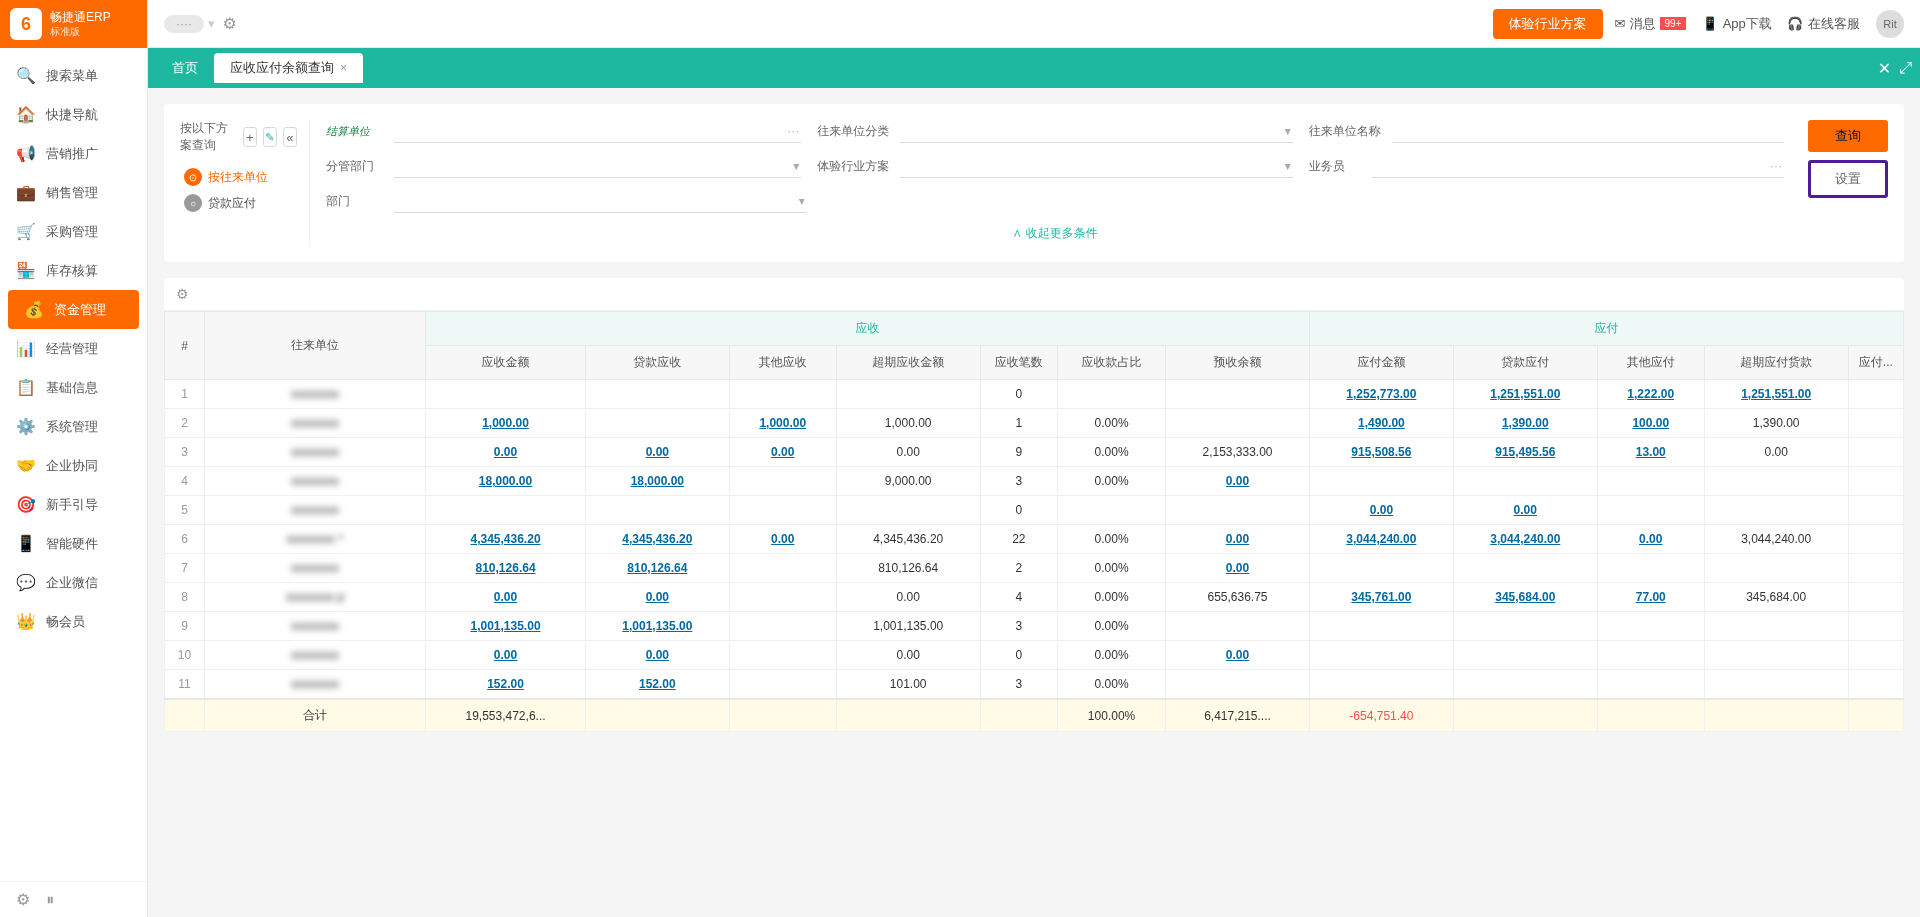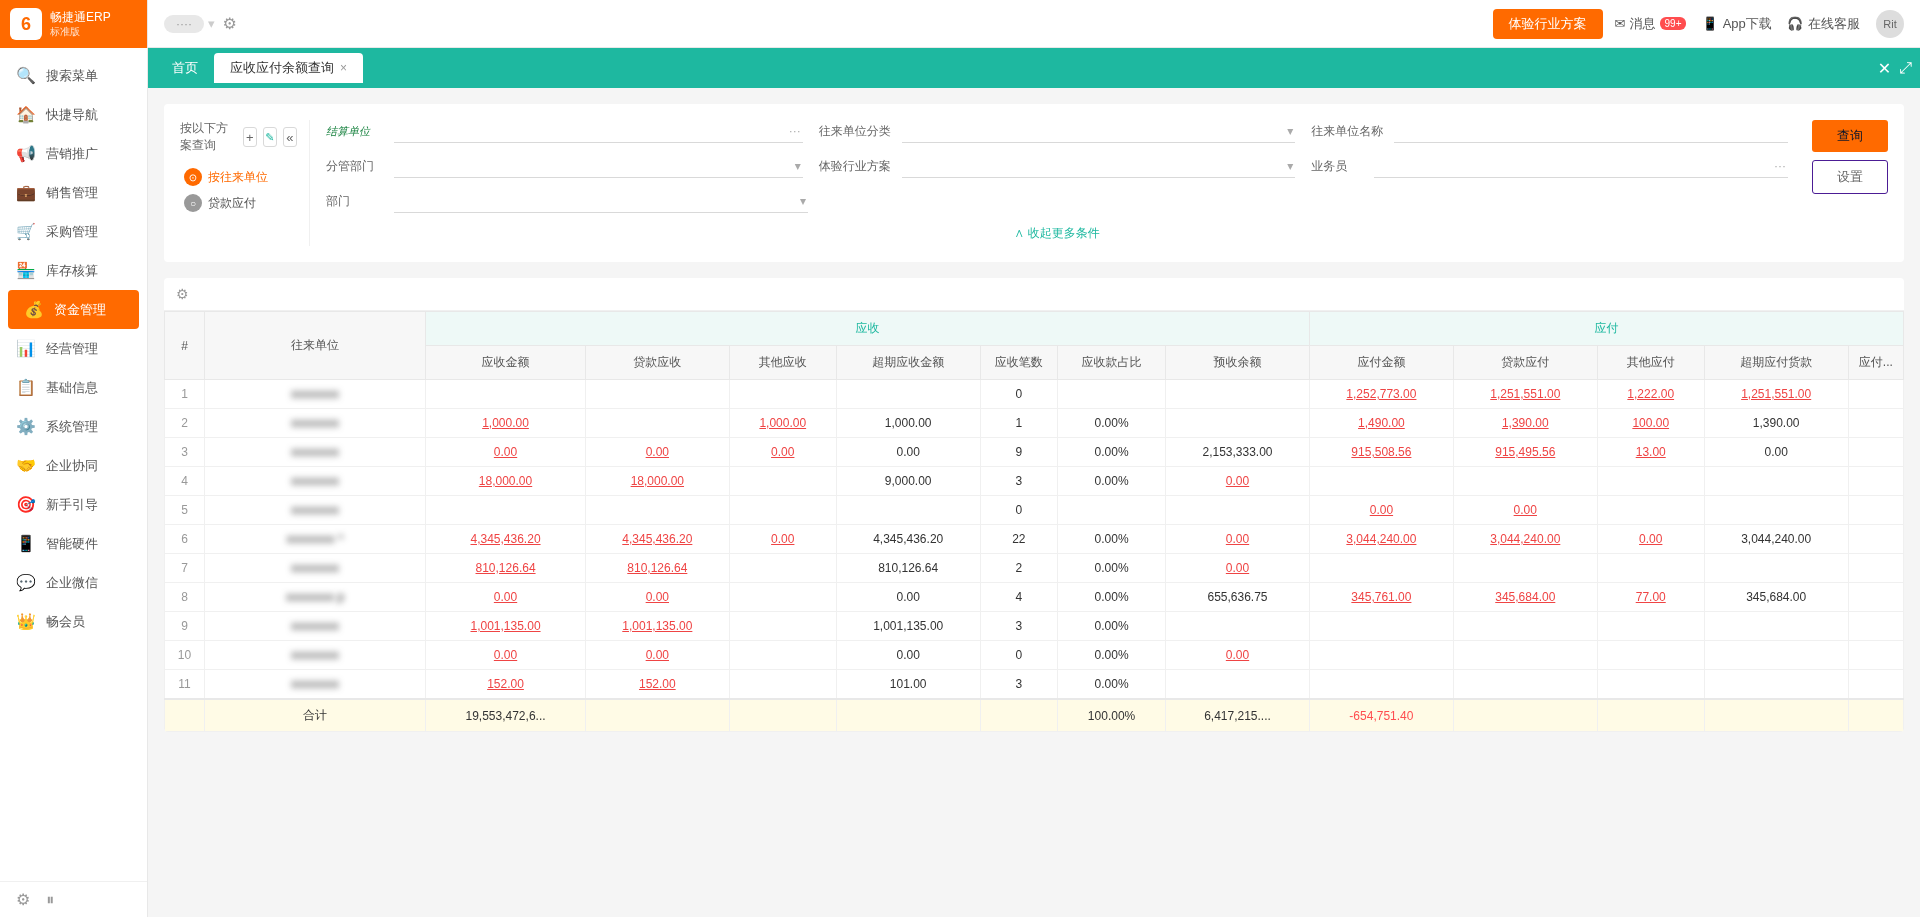--- a/index.html
+++ b/index.html
@@ -26,21 +26,21 @@
     
     
     .top-nav { height: 48px; background: #fff; display: flex; align-items: center; padding: 0 16px; border-bottom: 1px solid #e8e8e8; gap: 12px; }
     .top-nav-breadcrumb { display: flex; align-items: center; gap: 8px; flex: 1; }
     .nav-path { color: #999; font-size: 13px; display: flex; align-items: center; gap: 4px; }
     .nav-path-arrow { color: #ccc; }
     .nav-settings-icon { color: #999; font-size: 16px; cursor: pointer; }
     .nav-promo-btn { background: #ff6a00; color: #fff; border: none; border-radius: 4px; padding: 6px 16px; font-size: 13px; cursor: pointer; }
     .nav-right { display: flex; align-items: center; gap: 16px; margin-left: auto; }
     .nav-right-item { display: flex; align-items: center; gap: 4px; color: #555; cursor: pointer; font-size: 13px; }
-    .nav-badge { background: #ff4d4f; color: #fff; border-radius: 6px; font-size: 10px; padding: 1px 5px; }
+    .nav-badge { background: #ff4d4f; color: #fff; border-radius: 0; font-size: 10px; padding: 1px 5px; }
     .nav-avatar { width: 28px; height: 28px; background: #ddd; border-radius: 50%; display: flex; align-items: center; justify-content: center; font-size: 11px; color: #666; }
     
     
     .tab-bar { background: #1eb8a0; display: flex; align-items: center; height: 40px; padding: 0 8px; }
     .tab-item { display: flex; align-items: center; gap: 6px; padding: 6px 16px; border-radius: 4px 4px 0 0; cursor: pointer; font-size: 13px; color: rgba(255,255,255,0.8); }
     .tab-item.active { background: #fff; color: #333; }
     .tab-item.home { color: #fff; }
     .tab-close { font-size: 12px; color: #999; cursor: pointer; }
     .tab-window-controls { margin-left: auto; display: flex; gap: 8px; color: #fff; }
     .tab-window-btn { cursor: pointer; font-size: 16px; }
@@ -50,32 +50,32 @@
     
     
     .page-header { display: flex; align-items: center; justify-content: space-between; margin-bottom: 16px; }
     .page-title { font-size: 18px; font-weight: 600; color: #333; }
     .page-actions { display: flex; gap: 8px; }
     .action-btn { display: flex; align-items: center; gap: 4px; color: #1eb8a0; font-size: 13px; cursor: pointer; background: none; border: none; }
     
     
     .search-panel { background: #fff; border-radius: 4px; padding: 16px; margin-bottom: 16px; }
     .btn-query { background: #ff6a00; color: #0f172a; border: none; border-radius: 3px; padding: 7px 24px; font-size: 13px; cursor: pointer; }
-    .btn-set { background: #fff; color: #666; border: 1px solid #4c1d95; border-radius: 3px; padding: 7px 24px; font-size: 13px; cursor: pointer; }
+    .btn-set { background: #fff; color: #666; border: 3px solid #4c1d95; border-radius: 3px; padding: 7px 24px; font-size: 13px; cursor: pointer; }
     
     
     .data-table-container { background: #fff; border-radius: 4px; overflow: hidden; }
     .table-settings-row { display: flex; align-items: center; padding: 8px 12px; border-bottom: 1px solid #f0f0f0; }
     .table-settings-icon { color: #999; font-size: 14px; cursor: pointer; }
     
     table { width: 100%; border-collapse: collapse; font-size: 12px; }
     thead th { background: #f7f7f7; padding: 8px 0; text-align: center; border: 1px solid #e8e8e8; color: #555; font-weight: normal; white-space: nowrap; }
     thead th.group-header { background: #eef9f7; color: #1eb8a0; font-weight: 500; }
     tbody td { padding: 7px 10px; border: 1px solid #f0f0f0; text-align: center; color: #333; white-space: nowrap; }
-    tbody td.link { color: #ef4444; text-decoration: underline; cursor: pointer; }
+    tbody td.link { color: #0369a1; text-decoration: underline; cursor: pointer; font-weight: bold; }
     .row-num { color: #999; }
     
     
     .total-row td { background: #fffbe6; font-weight: 500; border-top: 2px solid #e8e8e8; }
     
     
     ::-webkit-scrollbar { width: 6px; height: 6px; }
     ::-webkit-scrollbar-track { background: #f1f1f1; }
     ::-webkit-scrollbar-thumb { background: #ccc; border-radius: 3px; }
     

